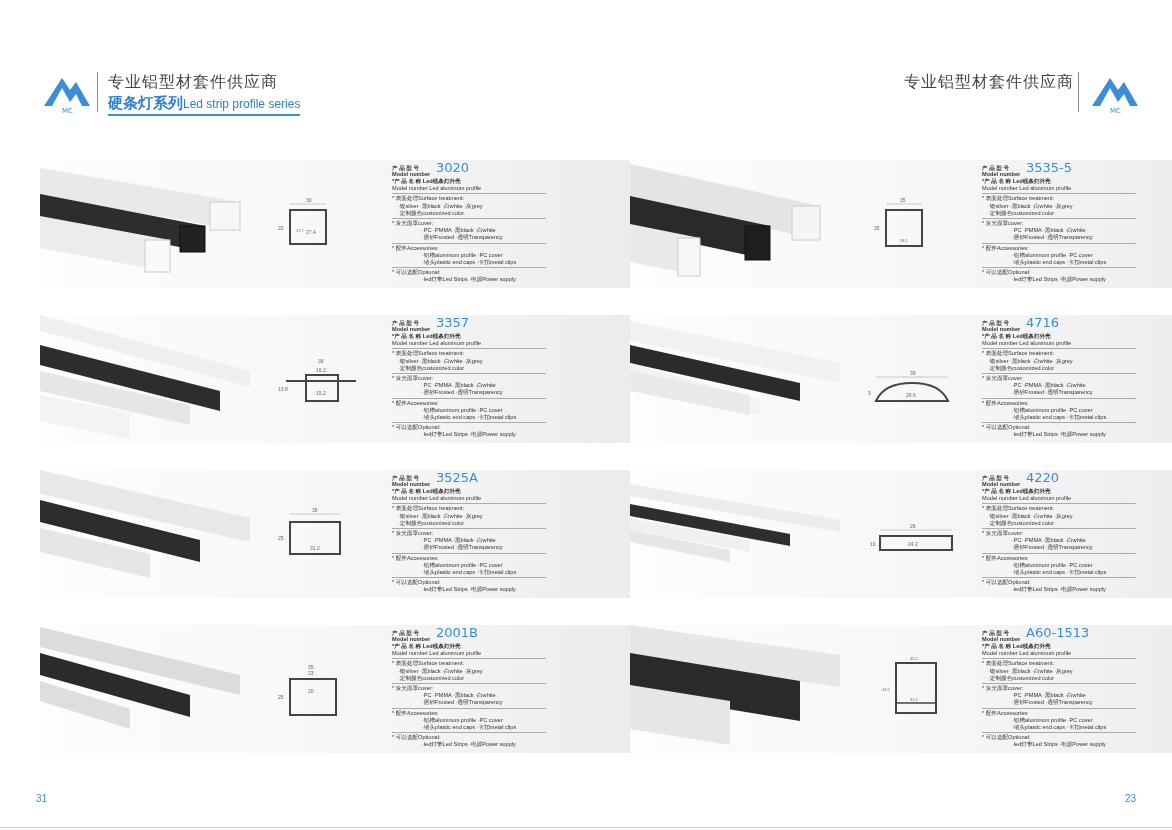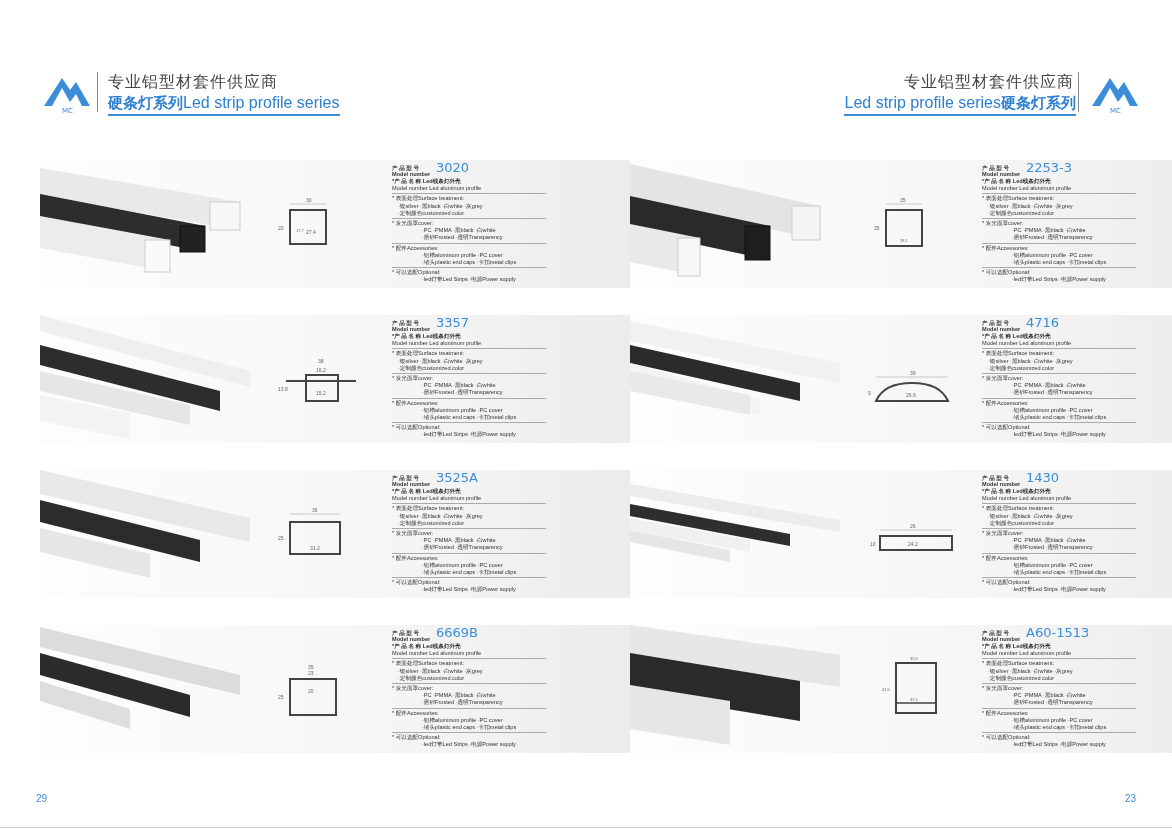--- a/index.html
+++ b/index.html
@@ -14,21 +14,21 @@
 .vbar{position:absolute;top:4px;width:1px;height:40px;background:#888}
 .hdr-l .vbar{left:57px}
 .hdr-r .vbar{left:218px}
 .hdr-cn{position:absolute;top:4px;font-size:16px;color:#444;letter-spacing:1px;white-space:nowrap}
 .hdr-l .hdr-cn{left:68px}
 .hdr-r .hdr-cn{right:86px}
 .hdr-series{position:absolute;top:26px;white-space:nowrap;border-bottom:2px solid #3c8fd6;padding-bottom:1px}
 .hdr-l .hdr-series{left:68px}
 .hdr-r .hdr-series{right:84px}
 .series-cn{font-size:15px;font-weight:bold;color:#2d7fd0}
-.series-en{font-size:16px;color:#2d7fd0}
+.series-en{font-size:12px;color:#2d7fd0}
 .card{position:absolute;width:611px;height:128px;background:linear-gradient(90deg,#fdfdfd 0%,#f6f6f6 55%,#ebebeb 100%)}
 .photo{position:absolute;left:0;top:0;width:230px;height:128px;overflow:hidden}
 .drawing{position:absolute;left:236px;top:20px;width:110px;height:90px}
 .spec{position:absolute;left:352px;top:2px;width:154px;font-size:5.6px;line-height:7.2px;color:#333}
 .spec .mn-row{position:relative;height:16px}
 .spec .mn-lbl{position:absolute;left:0;top:3px;font-size:5.6px;line-height:6px;font-weight:bold}
 .spec .mn-val{position:absolute;left:44px;top:-1px;font-size:13px;color:#3a8ed6;font-family:"DejaVu Sans",sans-serif;line-height:14px}
 .spec .ln{white-space:nowrap}
 .spec .sep{border-top:1px solid #aaa;margin:1px 0 1px 0}
 .spec .ind{padding-left:6px}
@@ -47,23 +47,20 @@
   </svg>
   <div class="vbar"></div>
   <div class="hdr-cn">专业铝型材套件供应商</div>
   <div class="hdr-series">
     <span class="series-cn">硬条灯系列</span><span class="series-en">Led strip profile series</span>
   </div>
 </div>
 
 <div class="hdr hdr-r">
   <div class="hdr-cn">专业铝型材套件供应商</div>
-  <div class="hdr-series">
-    <span class="series-en">Led strip profile series</span><span class="series-cn">硬条灯系列</span>
-  </div>
   <div class="vbar"></div>
   <svg class="logo" viewBox="0 0 54 44">
     <polygon points="4,34 22,6 30,18 36,10 50,34 42,34 36,22 30,30 22,16 12,34" fill="#3b8dd8"></polygon>
     <text x="22" y="41" font-size="7" fill="#3b8dd8" font-family="DejaVu Sans, sans-serif">MC</text>
   </svg>
 </div>
 
 <div class="card" style="left:40px;top:160px">
   <svg class="photo" viewBox="0 0 230 128">
     <polygon points="0,8 200,42 200,70 0,36" fill="#e9e9e9"></polygon>
@@ -124,21 +121,21 @@
     <text x="34" y="22" font-size="5" fill="#666">35</text>
     <text x="8" y="50" font-size="5" fill="#666">35</text>
     <text x="34" y="62" font-size="4" fill="#666">28.1</text>
   </svg>
   <div class="spec">
     <div class="mn-row">
         <div class="mn-lbl">
           <div>产 品 型 号</div>
           <div>Model number</div>
         </div>
-        <div class="mn-val">2253-3</div>
+        <div class="mn-val">3535-5</div>
       </div>
     <div class="ln b">*产 品 名 称   Led线条灯外壳</div>
     <div class="ln">Model number   Led aluminum profile</div>
     <div class="sep"></div>
     <div class="ln">* 表面处理Surface treatment:</div>
     <div class="ln ind">·银silver   ·黑black   ·白white   ·灰grey</div>
     <div class="ln ind">·定制颜色customized color</div>
     <div class="sep"></div>
     <div class="ln">* 发光面罩cover:</div>
     <div class="ln ind2">·PC   ·PMMA  ·黑black  ·白white</div>
@@ -292,21 +289,21 @@
     <text x="44" y="38" font-size="5" fill="#666">26</text>
     <text x="4" y="56" font-size="5" fill="#666">10</text>
     <text x="42" y="56" font-size="5" fill="#666">24.2</text>
   </svg>
   <div class="spec">
     <div class="mn-row">
         <div class="mn-lbl">
           <div>产 品 型 号</div>
           <div>Model number</div>
         </div>
-        <div class="mn-val">1430</div>
+        <div class="mn-val">4220</div>
       </div>
     <div class="ln b">*产 品 名 称   Led线条灯外壳</div>
     <div class="ln">Model number   Led aluminum profile</div>
     <div class="sep"></div>
     <div class="ln">* 表面处理Surface treatment:</div>
     <div class="ln ind">·银silver   ·黑black   ·白white   ·灰grey</div>
     <div class="ln ind">·定制颜色customized color</div>
     <div class="sep"></div>
     <div class="ln">* 发光面罩cover:</div>
     <div class="ln ind2">·PC   ·PMMA  ·黑black  ·白white</div>
@@ -333,21 +330,21 @@
     <text x="32" y="30" font-size="5" fill="#666">23</text>
     <text x="2" y="54" font-size="5" fill="#666">25</text>
     <text x="32" y="48" font-size="5" fill="#666">20</text>
   </svg>
   <div class="spec">
     <div class="mn-row">
         <div class="mn-lbl">
           <div>产 品 型 号</div>
           <div>Model number</div>
         </div>
-        <div class="mn-val">6669B</div>
+        <div class="mn-val">2001B</div>
       </div>
     <div class="ln b">*产 品 名 称   Led线条灯外壳</div>
     <div class="ln">Model number   Led aluminum profile</div>
     <div class="sep"></div>
     <div class="ln">* 表面处理Surface treatment:</div>
     <div class="ln ind">·银silver   ·黑black   ·白white   ·灰grey</div>
     <div class="ln ind">·定制颜色customized color</div>
     <div class="sep"></div>
     <div class="ln">* 发光面罩cover:</div>
     <div class="ln ind2">·PC   ·PMMA  ·黑black  ·白white</div>
@@ -396,15 +393,15 @@
     <div class="sep"></div>
     <div class="ln">* 配件Accessories:</div>
     <div class="ln ind2">·铝槽aluminum profile  ·PC cover</div>
     <div class="ln ind2">·堵头plastic end caps ·卡扣metal clips</div>
     <div class="sep"></div>
     <div class="ln">* 可以选配Optional:</div>
     <div class="ln ind2">·led灯带Led Strips    ·电源Power supply</div>
   </div>
 </div>
 
-<div class="pnum" style="left:36px">29</div>
+<div class="pnum" style="left:36px">31</div>
 <div class="pnum" style="left:1125px">23</div>
 <div class="bottom-line"></div>
 
 </body></html>

